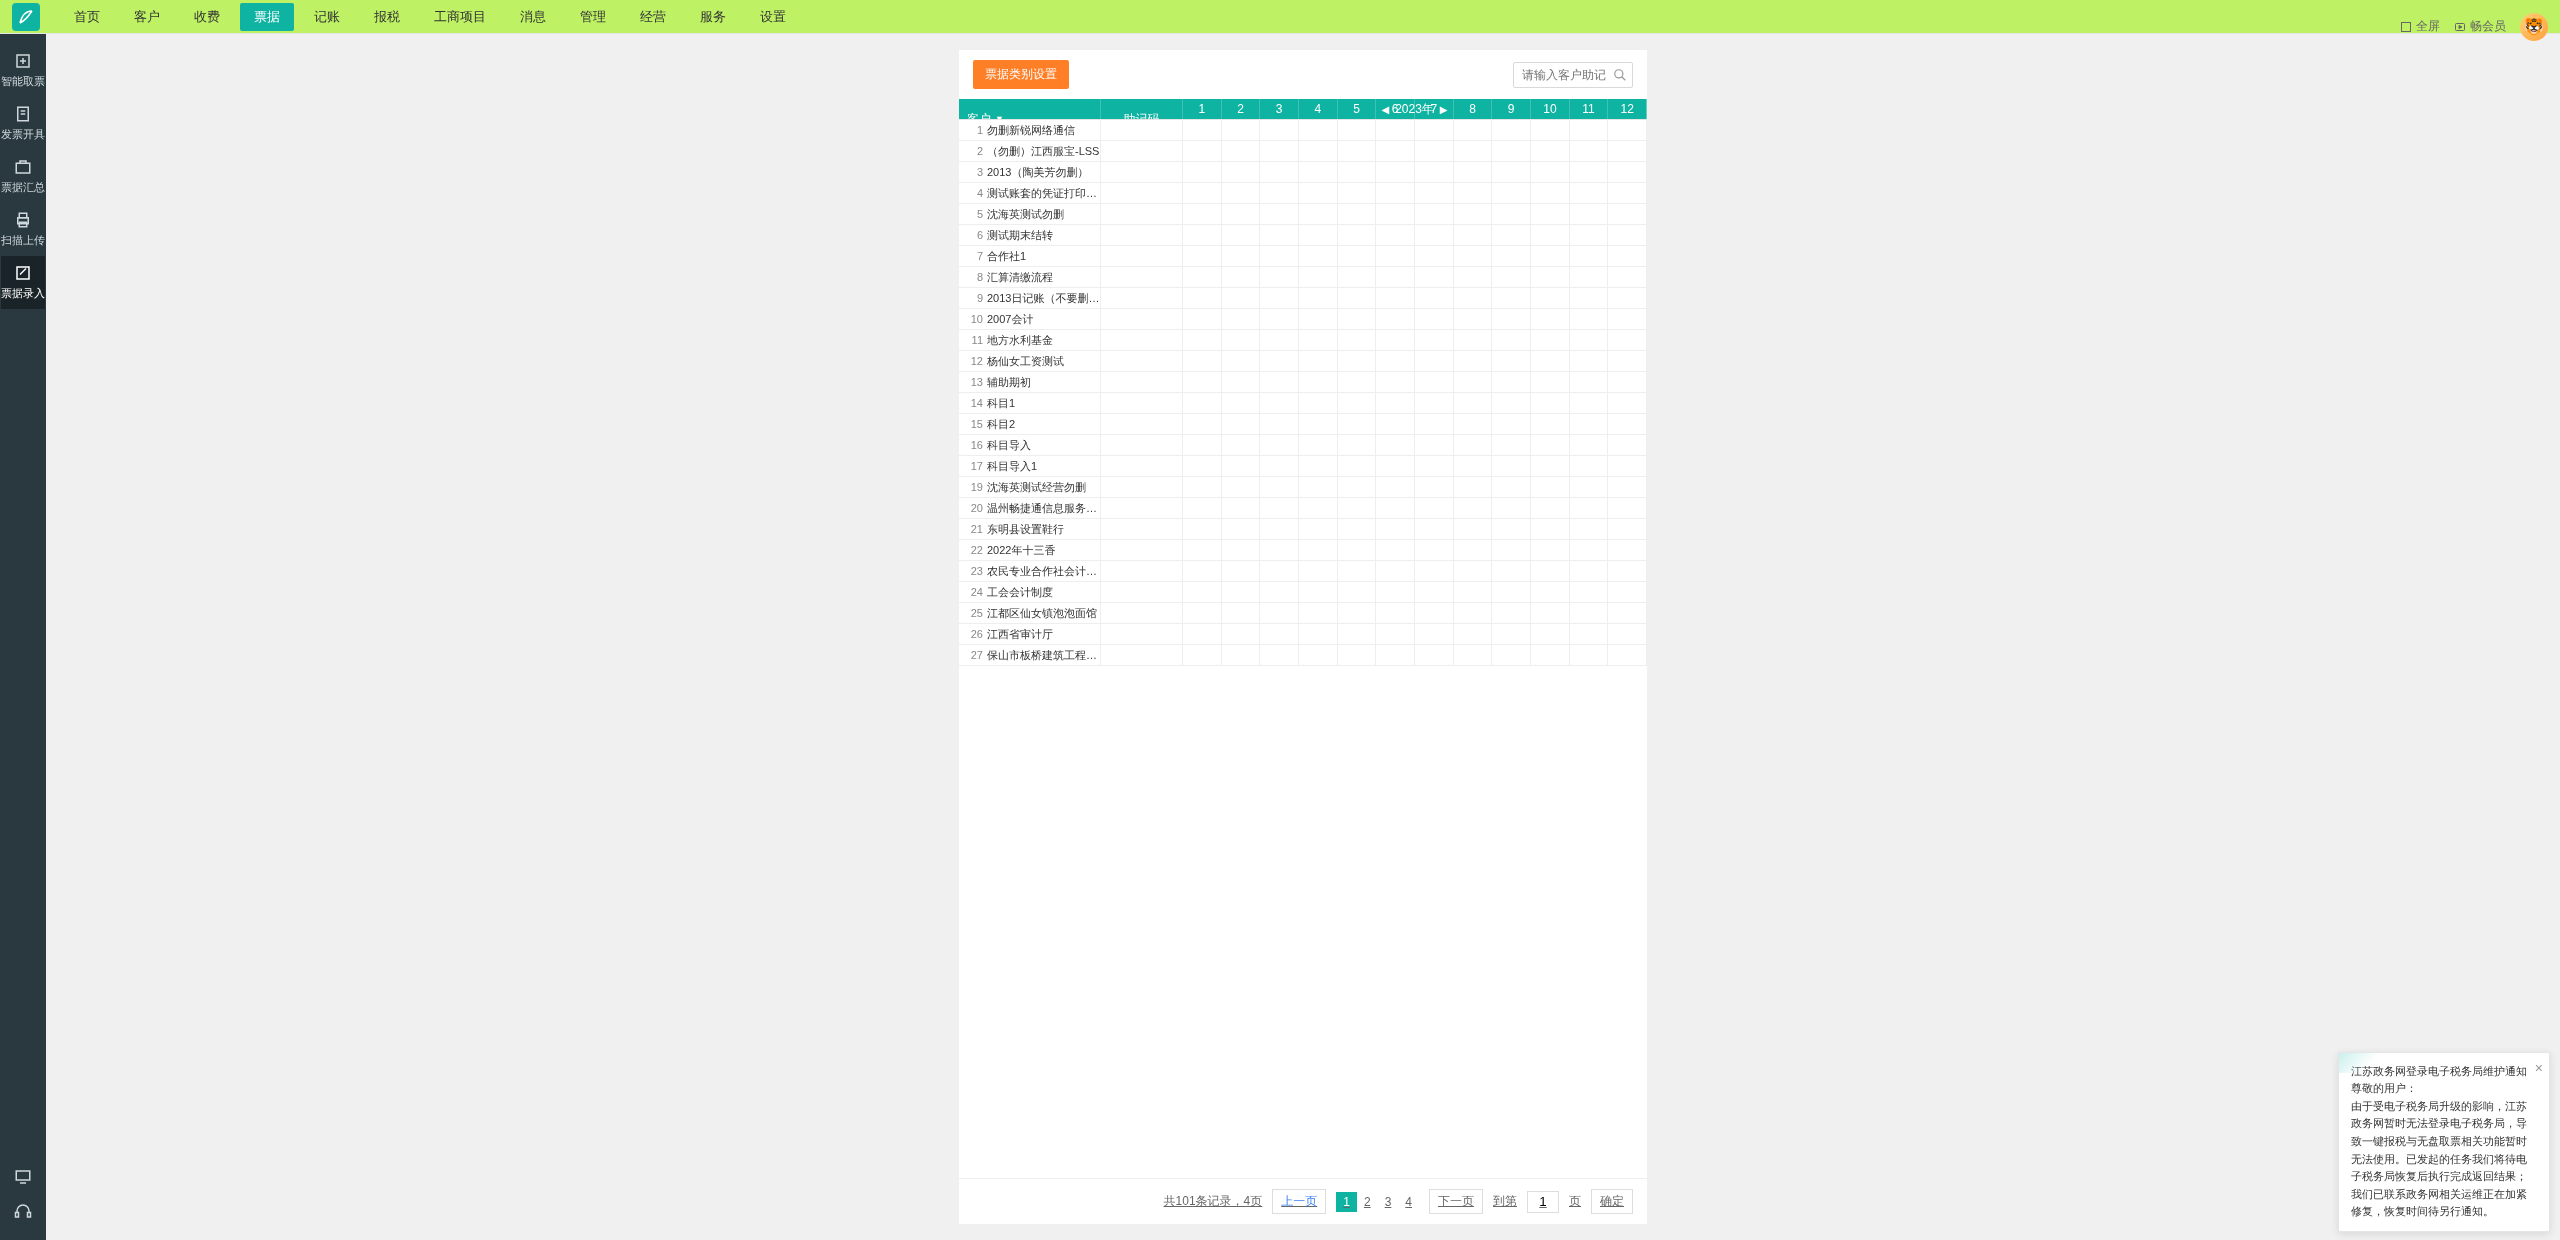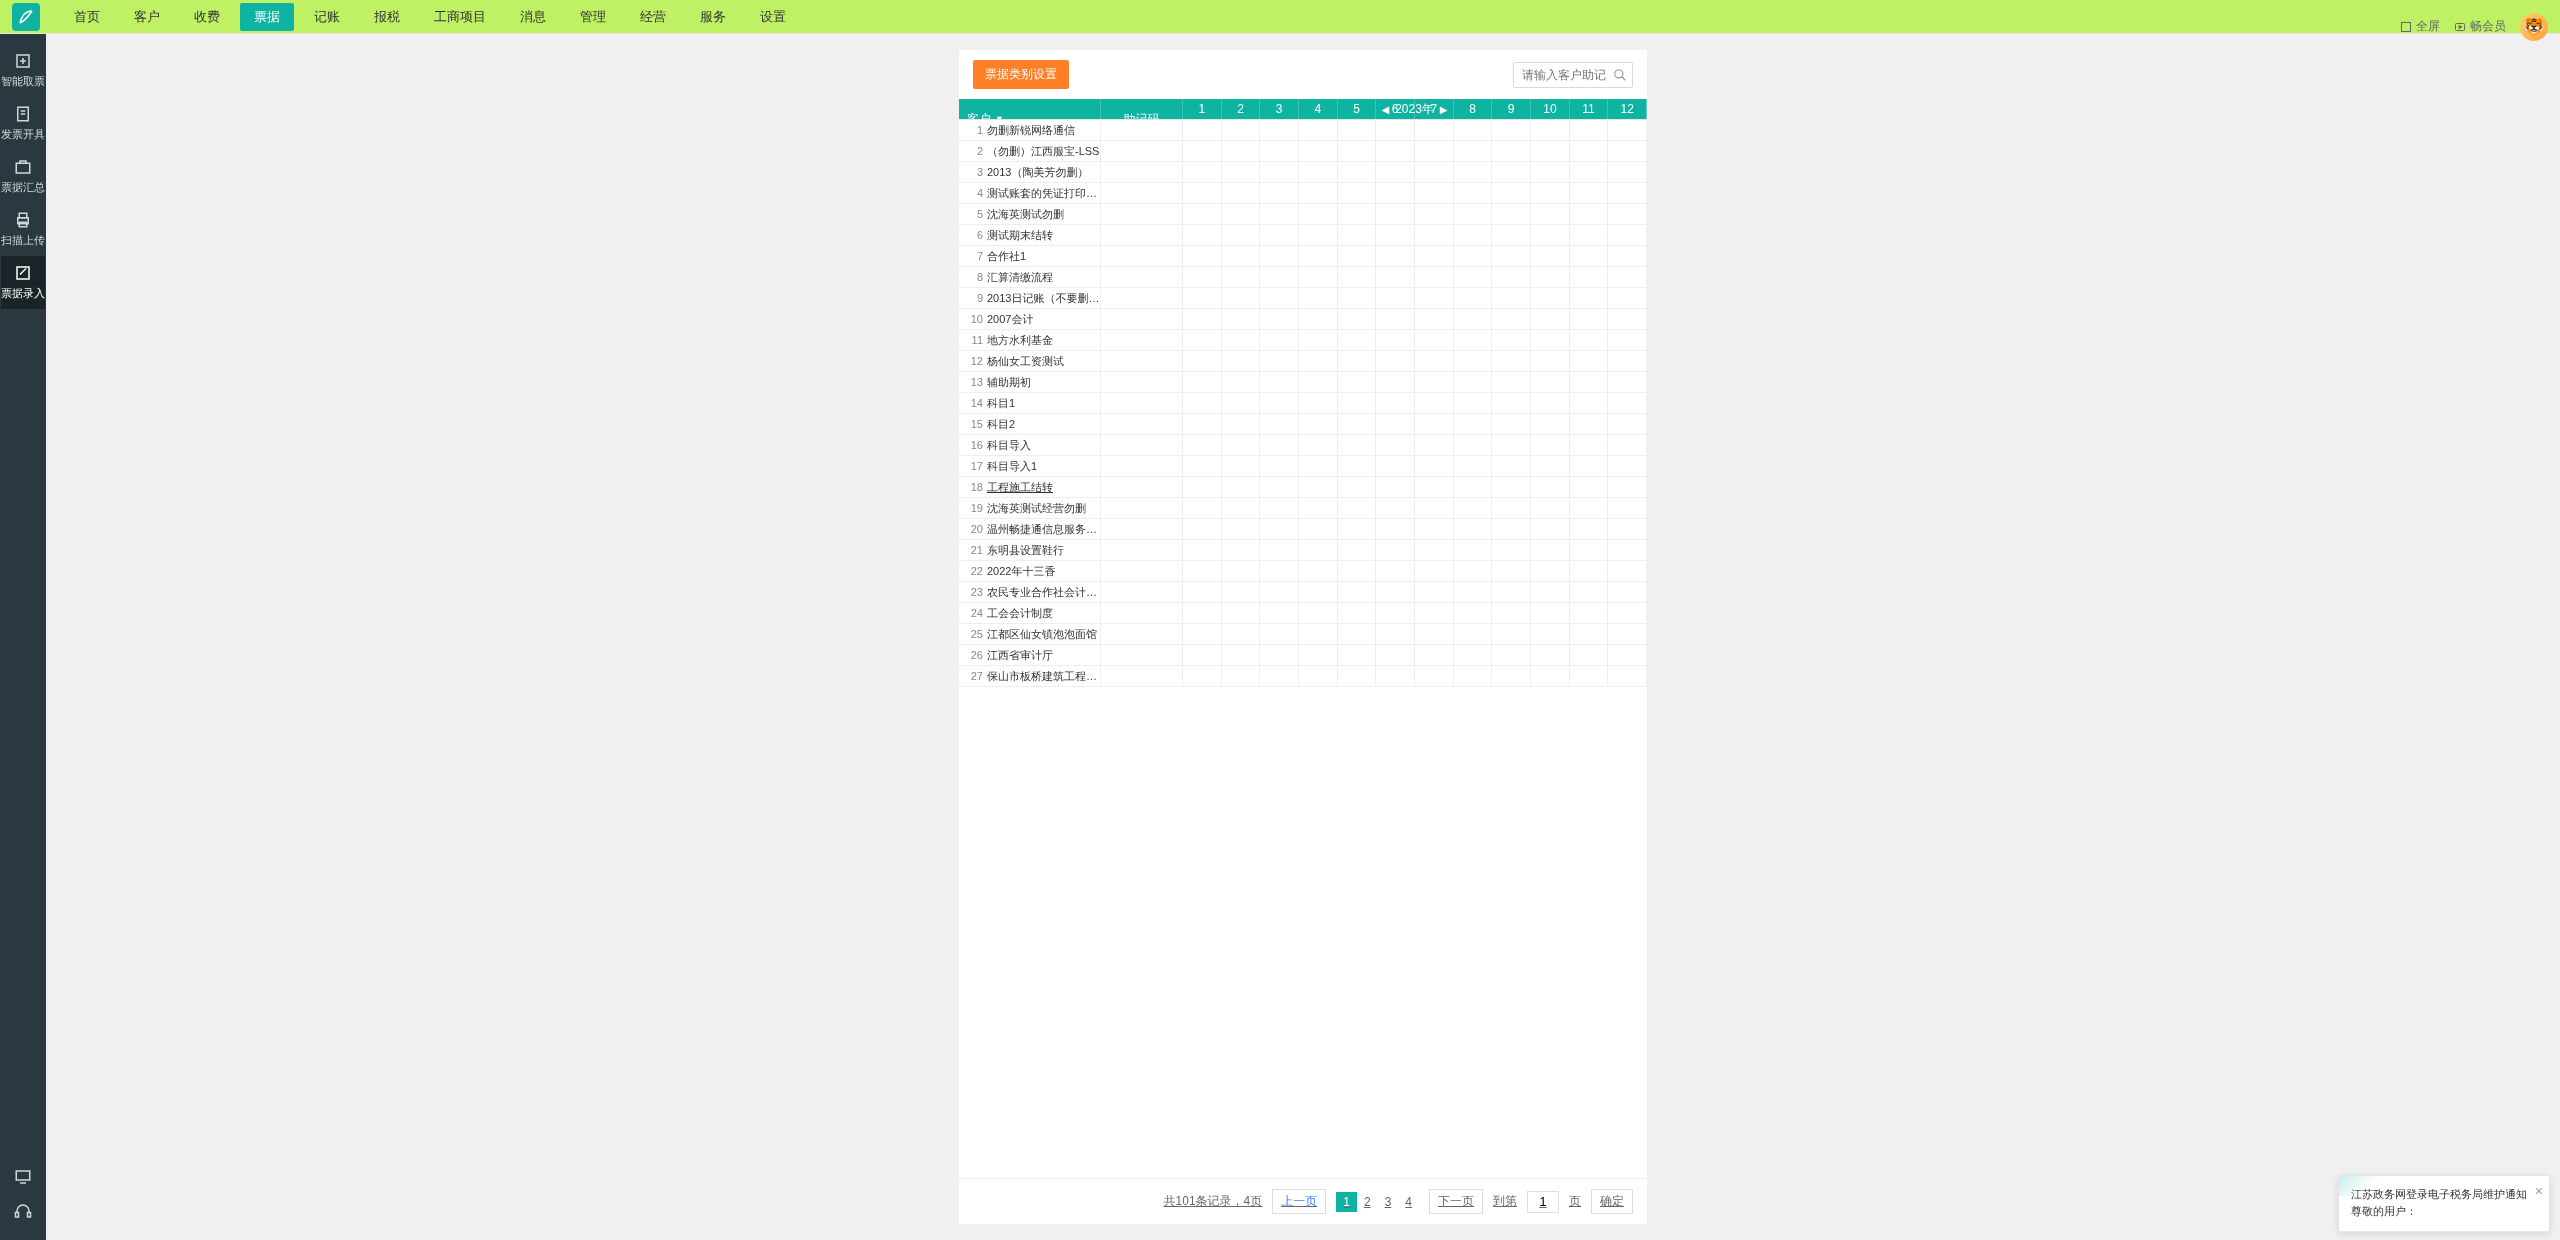--- a/index.html
+++ b/index.html
@@ -538,39 +538,20 @@
               <div class="td col-month"></div>
               <div class="td col-month"></div>
               <div class="td col-month"></div>
               <div class="td col-month"></div>
               <div class="td col-month"></div>
               <div class="td col-month"></div>
               <div class="td col-month"></div>
             </div>
             <div class="body-row">
               <div class="td col-client">
-                <span class="rownum">18</span>
-                <span class="clientname link">工程施工结转</span>
-              </div>
-              <div class="td col-code"></div>
-              <div class="td col-month"></div>
-              <div class="td col-month"></div>
-              <div class="td col-month"></div>
-              <div class="td col-month"></div>
-              <div class="td col-month"></div>
-              <div class="td col-month"></div>
-              <div class="td col-month"></div>
-              <div class="td col-month"></div>
-              <div class="td col-month"></div>
-              <div class="td col-month"></div>
-              <div class="td col-month"></div>
-              <div class="td col-month"></div>
-            </div>
-            <div class="body-row">
-              <div class="td col-client">
                 <span class="rownum">19</span>
                 <span class="clientname">沈海英测试经营勿删</span>
               </div>
               <div class="td col-code"></div>
               <div class="td col-month"></div>
               <div class="td col-month"></div>
               <div class="td col-month"></div>
               <div class="td col-month"></div>
               <div class="td col-month"></div>
               <div class="td col-month"></div>
@@ -748,13 +729,14 @@
       </div>
     </div>
   </div>
 </div>
 
 <div class="notice">
   <div class="notice-corner"></div>
   <span class="notice-close">×</span>
   <div>江苏政务网登录电子税务局维护通知</div>
   <div>尊敬的用户：</div>
+  <div>由于受电子税务局升级的影响，江苏政务网暂时无法登录电子税务局，导致一键报税与无盘取票相关功能暂时无法使用。已发起的任务我们将待电子税务局恢复后执行完成返回结果；我们已联系政务网相关运维正在加紧修复，恢复时间待另行通知。</div>
 </div>
 
 </body></html>

